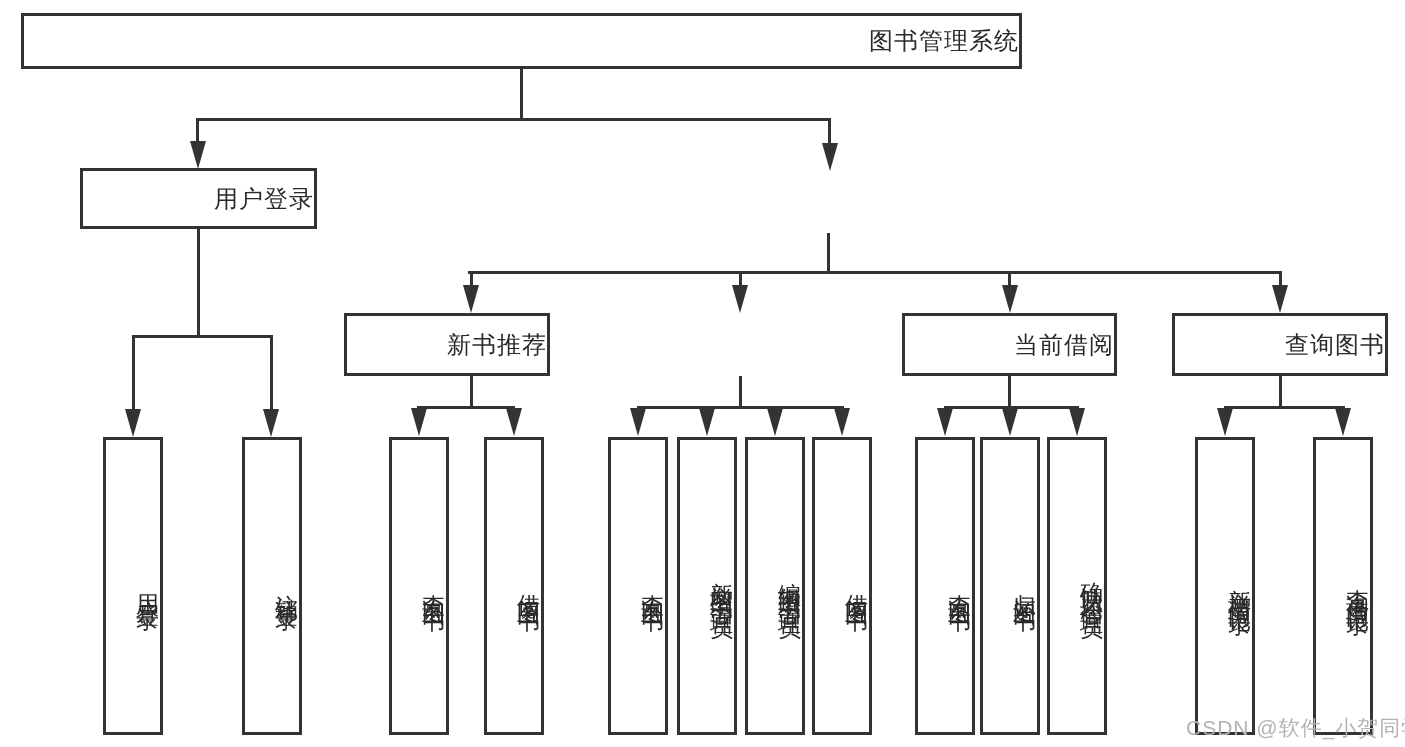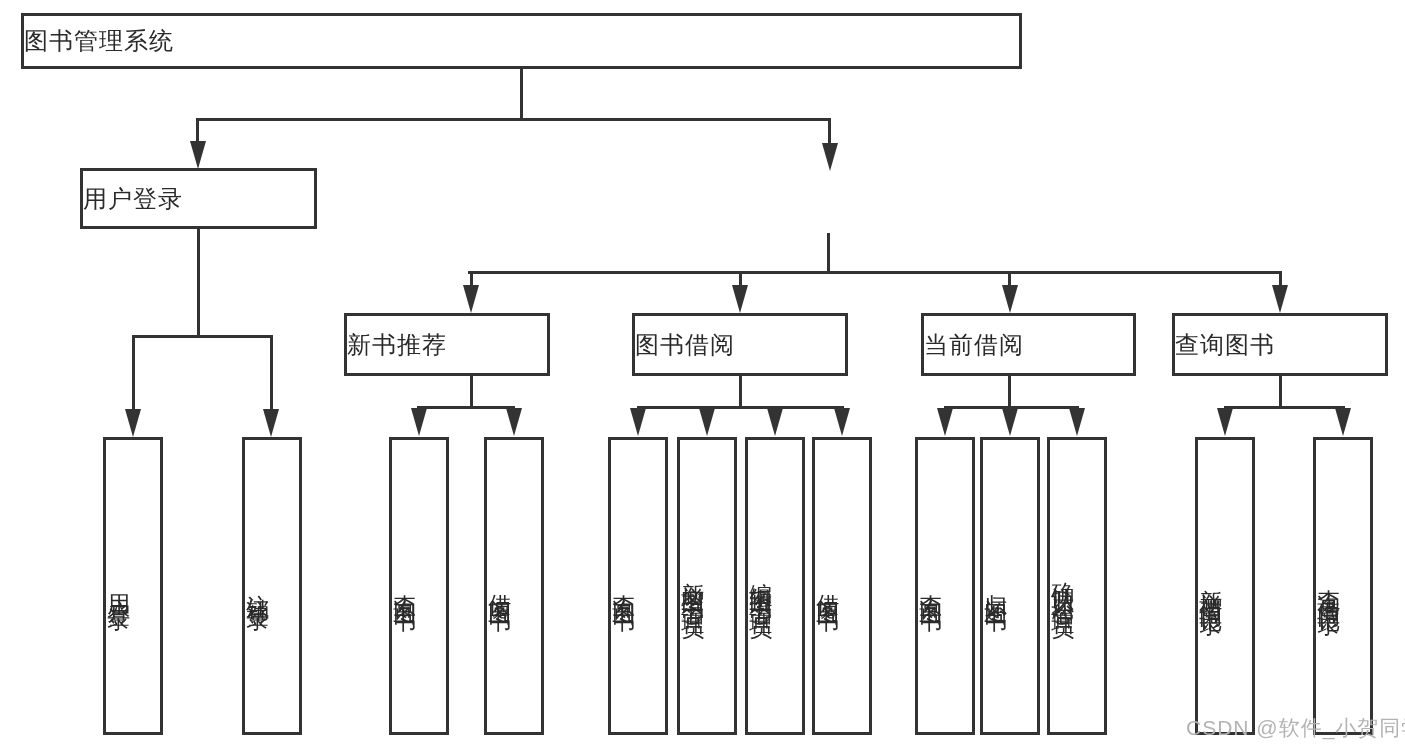--- a/index.html
+++ b/index.html
@@ -15,21 +15,21 @@
     font-family: "Liberation Sans", "DejaVu Sans", sans-serif;
     color: #2a2a2a;
     overflow: hidden;
   }
   .box {
     position: absolute;
     border: 3px solid #333333;
     background: #ffffff;
     display: flex;
     align-items: center;
-    justify-content: flex-start;
+    justify-content: flex-end;
     box-sizing: border-box;
     font-size: 24px;
     color: #2a2a2a;
     letter-spacing: 1px;
   }
   .leaf {
     font-size: 23px;
   }
   .leaf .vtext {
     writing-mode: vertical-rl;
@@ -97,24 +97,21 @@
   <div class="vline" style="left:739px; top:271px; height:17px;"></div>
   <div class="arrow" style="left:732px; top:285px;"></div>
   <div class="vline" style="left:1008px; top:271px; height:17px;"></div>
   <div class="arrow" style="left:1002px; top:285px;"></div>
   <div class="vline" style="left:1279px; top:271px; height:17px;"></div>
   <div class="arrow" style="left:1272px; top:285px;"></div>
 
   <div class="box" style="left:344px; top:313px; width:206px; height:63px;">
     <span>新书推荐</span>
   </div>
-  <div class="box" style="left:632px; top:313px; width:216px; height:63px;">
-    <span>图书借阅</span>
-  </div>
-  <div class="box" style="left:902px; top:313px; width:215px; height:63px;margin-left:19px;">
+  <div class="box" style="left:902px; top:313px; width:215px; height:63px;">
     <span>当前借阅</span>
   </div>
   <div class="box" style="left:1172px; top:313px; width:216px; height:63px;">
     <span>查询图书</span>
   </div>
 
   <div class="vline" style="left:470px; top:376px; height:32px;"></div>
   <div class="hline" style="left:417px; top:406px; width:98px;"></div>
   <div class="arrow" style="left:411px; top:408px;"></div>
   <div class="arrow" style="left:506px; top:408px;"></div>

